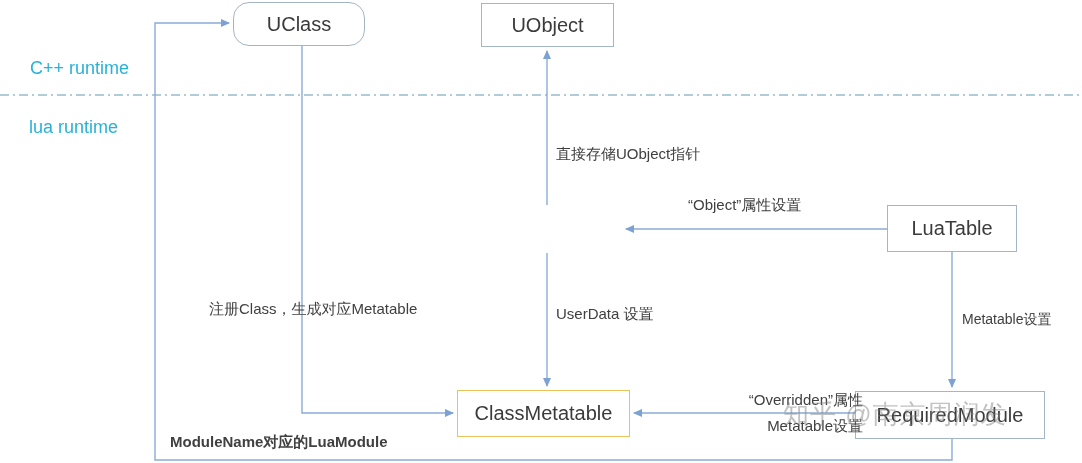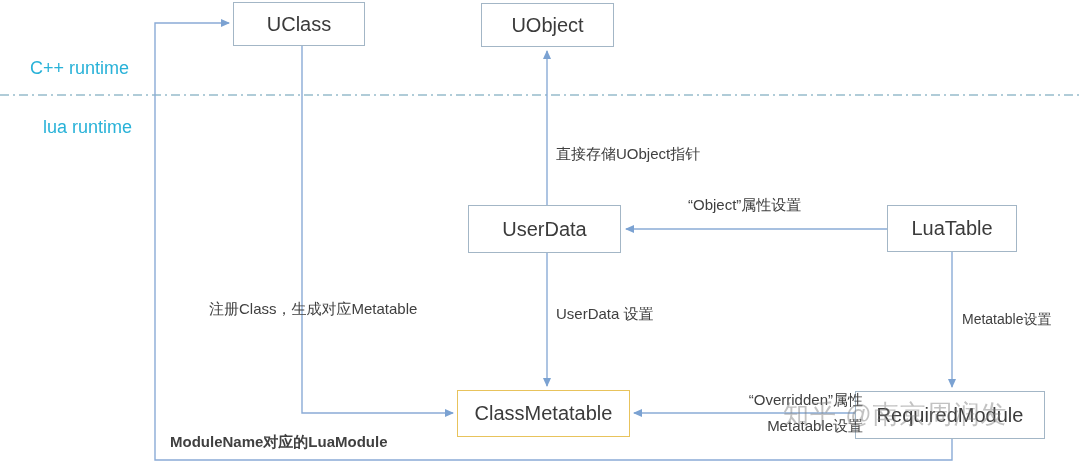--- a/index.html
+++ b/index.html
@@ -56,25 +56,24 @@
     <path d="M855,413 L634,413" fill="none" stroke="#8aabd6" stroke-width="1.4" marker-end="url(#arr)"></path>
 
     <path d="M547,253 L547,386" fill="none" stroke="#8aabd6" stroke-width="1.4" marker-end="url(#arr)"></path>
 
     <path d="M302,46 L302,413 L453,413" fill="none" stroke="#8aabd6" stroke-width="1.4" marker-end="url(#arr)"></path>
 
     <path d="M952,439 L952,460 L155,460 L155,23 L229,23" fill="none" stroke="#8aabd6" stroke-width="1.4" marker-end="url(#arr)"></path>
   </svg>
 
   <div class="lbl lbl--runtime" style="left:30px;top:58px;">C++ runtime</div>
-  <div class="lbl lbl--runtime" style="left:43px;top:117px;">lua runtime</div>
+  <div class="lbl lbl--runtime" style="left:29px;top:117px;">lua runtime</div>
 
-  <div class="node" style="left:233px;top:2px;width:132px;height:44px;">UClass</div>
+  <div class="node" style="left:233px;top:2px;width:132px;height:44px;border-radius:16px;">UClass</div>
   <div class="node" style="left:481px;top:3px;width:133px;height:44px;">UObject</div>
-  <div class="node" style="left:468px;top:205px;width:153px;height:48px;">UserData</div>
   <div class="node" style="left:887px;top:205px;width:130px;height:47px;">LuaTable</div>
   <div class="node node--accent" style="left:457px;top:390px;width:173px;height:47px;text-align:right;">ClassMetatable</div>
   <div class="node" style="left:855px;top:391px;width:190px;height:48px;">RequiredModule</div>
 
   <div class="lbl" style="left:556px;top:145px;">直接存储UObject指针</div>
   <div class="lbl" style="left:688px;top:196px;">“Object”属性设置</div>
   <div class="lbl" style="left:556px;top:305px;">UserData 设置</div>
   <div class="lbl" style="left:962px;top:311px;font-size:14px;">Metatable设置</div>
   <div class="lbl" style="left:209px;top:300px;">注册Class，生成对应Metatable</div>
   <div class="lbl lbl--stack" style="left:668px;top:391px;width:195px;">

